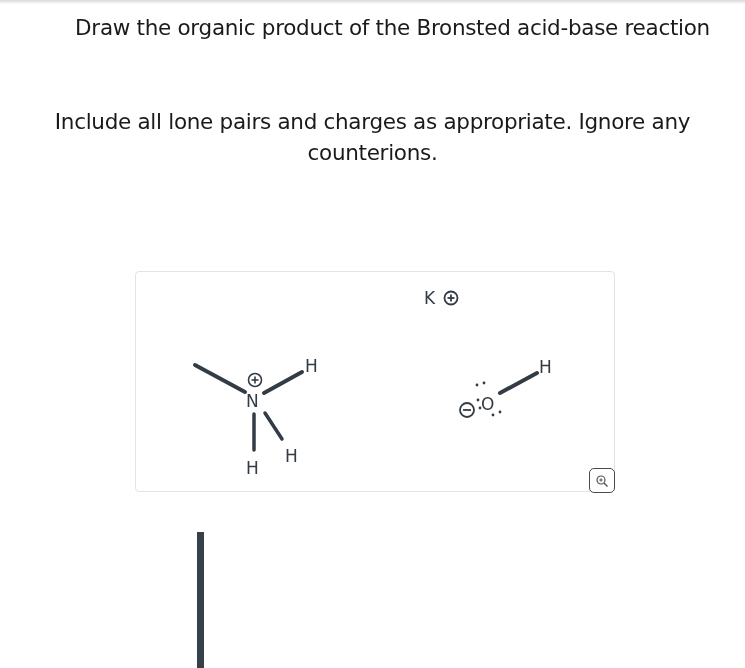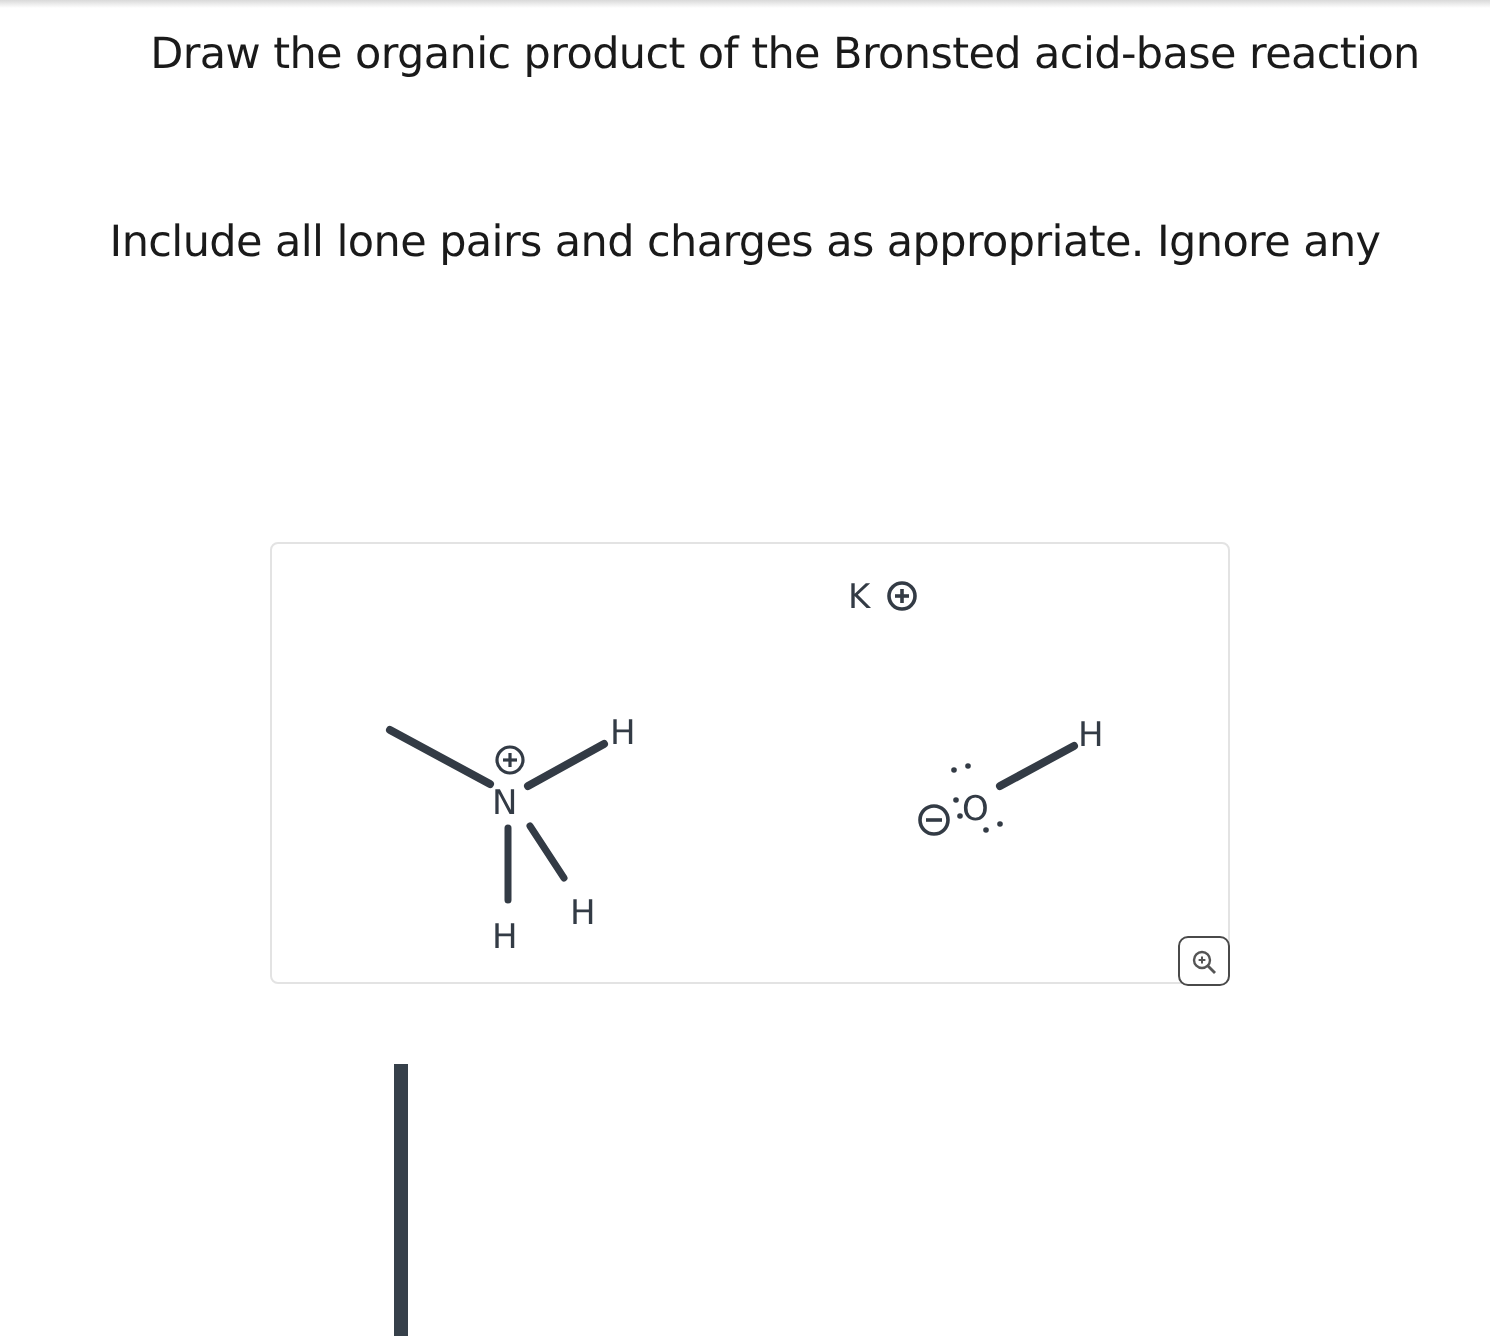--- a/index.html
+++ b/index.html
@@ -41,20 +41,21 @@
 </head>
 <body>
 
 <div class="top-shadow"></div>
 
 <div class="prompt p1">
   <span>Draw the organic product of the Bronsted acid-base reaction</span>
 </div>
 <div class="prompt p2">
   <span>Include all lone pairs and charges as appropriate. Ignore any</span>
+  <span>counterions.</span>
 </div>
 
 <div class="canvas"></div>
 
 <svg class="molecules" width="745" height="668">
 
   <g>
     <line x1="195" y1="365" x2="245" y2="392" stroke="#333b45" stroke-width="4" stroke-linecap="round"></line>
     <line x1="264" y1="393" x2="302" y2="372" stroke="#333b45" stroke-width="4" stroke-linecap="round"></line>
     <line x1="254" y1="414" x2="254" y2="450" stroke="#333b45" stroke-width="3.5" stroke-linecap="round"></line>

